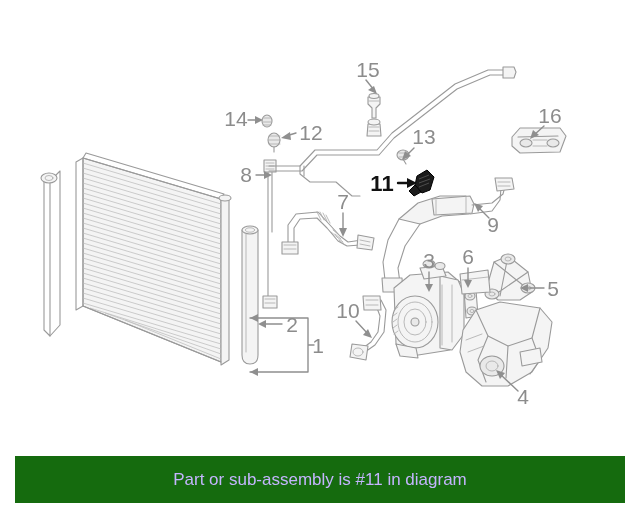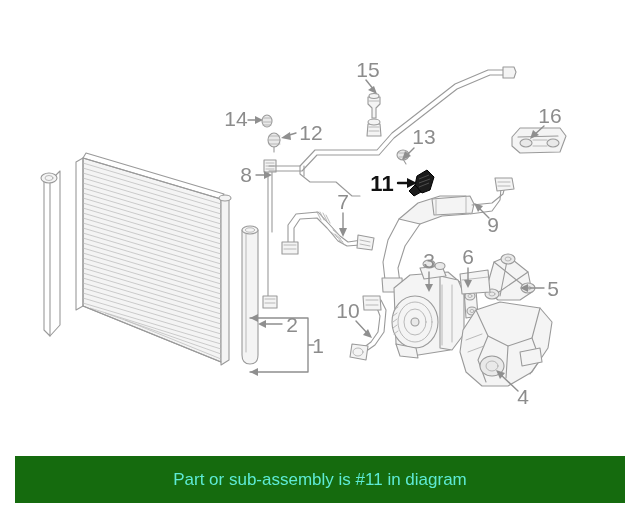--- a/index.html
+++ b/index.html
@@ -30,21 +30,21 @@
     width: 610px;
     height: 47px;
     background: #156b0e;
     display: flex;
     flex-direction: column;
     align-items: center;
     justify-content: center;
     box-sizing: border-box;
   }
   .notice-line {
-    color: #5eead4;
+    color: #c4b5fd;
     font-family: "Liberation Sans", sans-serif;
     font-size: 17px;
     line-height: 21px;
     white-space: nowrap;
     text-align: center;
   }
   
   .ln { fill: none; stroke: #9a9a9a; stroke-width: 1.1; stroke-linecap: round; stroke-linejoin: round; }
   .ln-thin { fill: none; stroke: #a9a9a9; stroke-width: 0.8; stroke-linecap: round; }
   .fin { fill: none; stroke: #bcbcbc; stroke-width: 0.75; }

